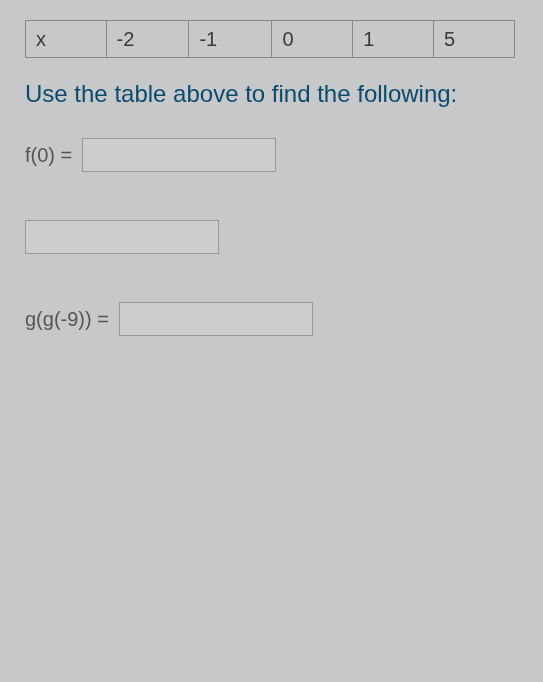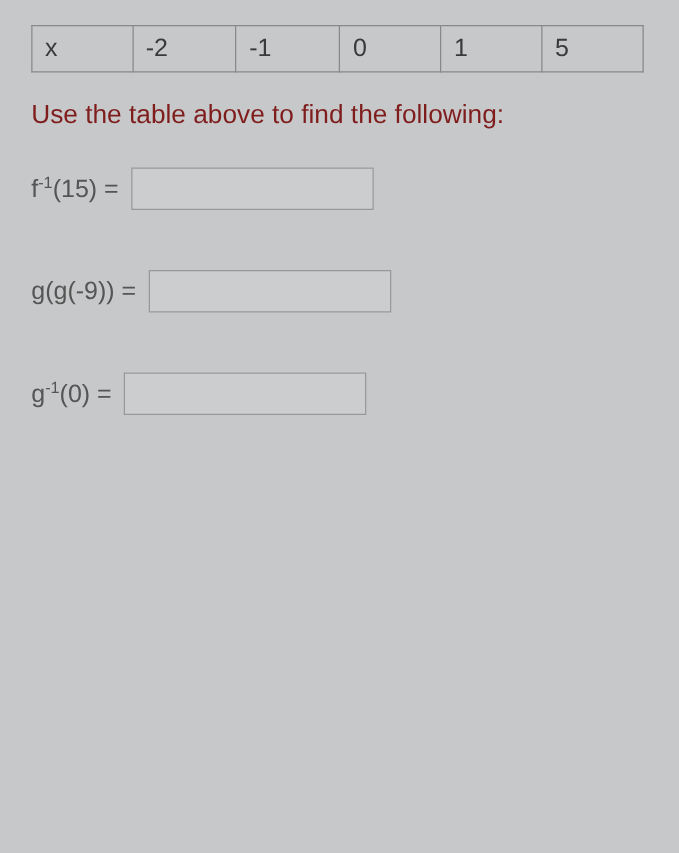--- a/index.html
+++ b/index.html
@@ -25,22 +25,22 @@
       border: 1px solid #888;
       padding: 6px 10px;
       font-size: 20px;
       color: #3a3a3a;
       width: 82px;
       height: 24px;
     }
     .instruction {
       margin-top: 22px;
       margin-bottom: 30px;
-      font-size: 21px;
-      color: #7f1d1d;
+      font-size: 24px;
+      color: #0c4a6e;
     }
     .question-row {
       display: flex;
       align-items: center;
       margin-bottom: 48px;
       color: #555;
       font-size: 20px;
     }
     .question-label {
       margin-right: 10px;
@@ -73,30 +73,29 @@
       <td>-1</td>
       <td>0</td>
       <td>1</td>
       <td>5</td>
     </tr>
   </tbody>
     </table>
 
   <div class="instruction">Use the table above to find the following:</div>
 
+  <div class="question-row">
+    <span class="question-label">f(0) =</span>
+    <input class="answer-input" type="text" value="" style="">
+  </div>
 
   <div class="question-row">
-    <span class="question-label">f<sup>-1</sup>(15) =</span>
     <input class="answer-input" type="text" value="" style="">
   </div>
 
 
   <div class="question-row">
     <span class="question-label">g(g(-9)) =</span>
     <input class="answer-input" type="text" value="" style="">
   </div>
 
-  <div class="question-row">
-    <span class="question-label">g<sup>-1</sup>(0) =</span>
-    <input class="answer-input" type="text" value="" style="">
-  </div>
 
 </div>
 
 </body></html>

